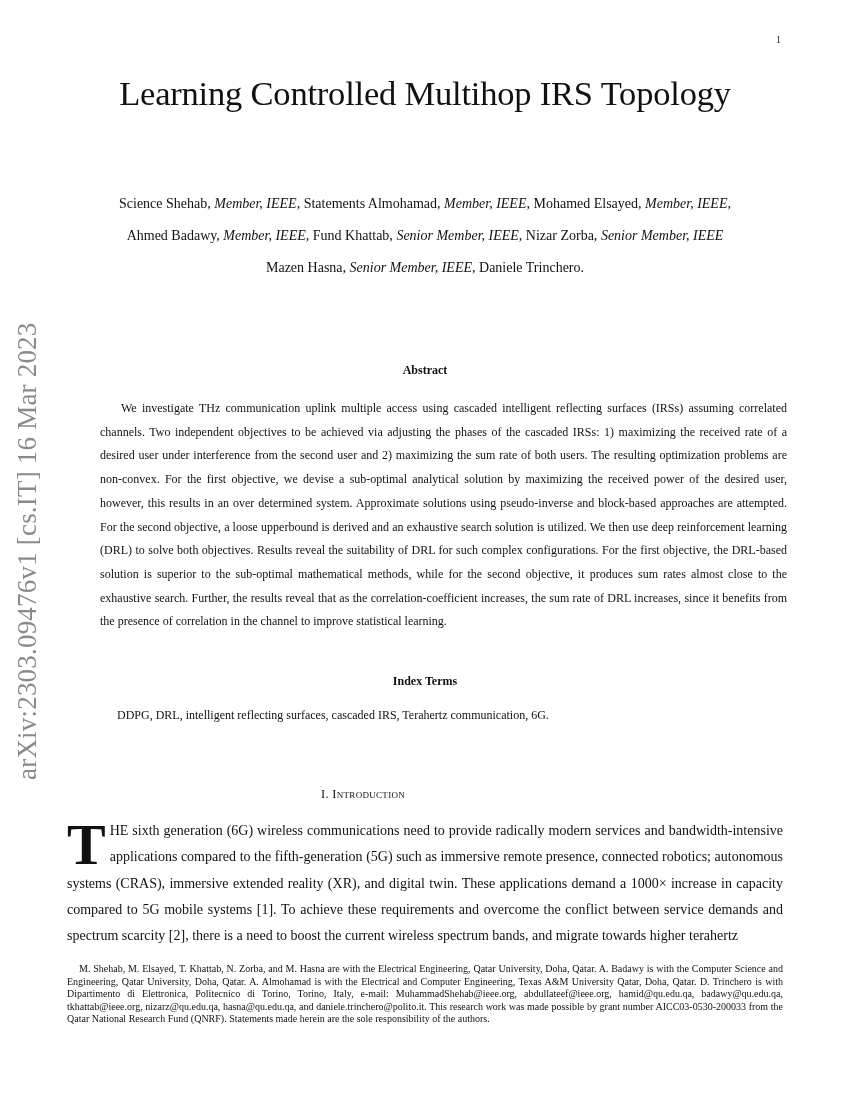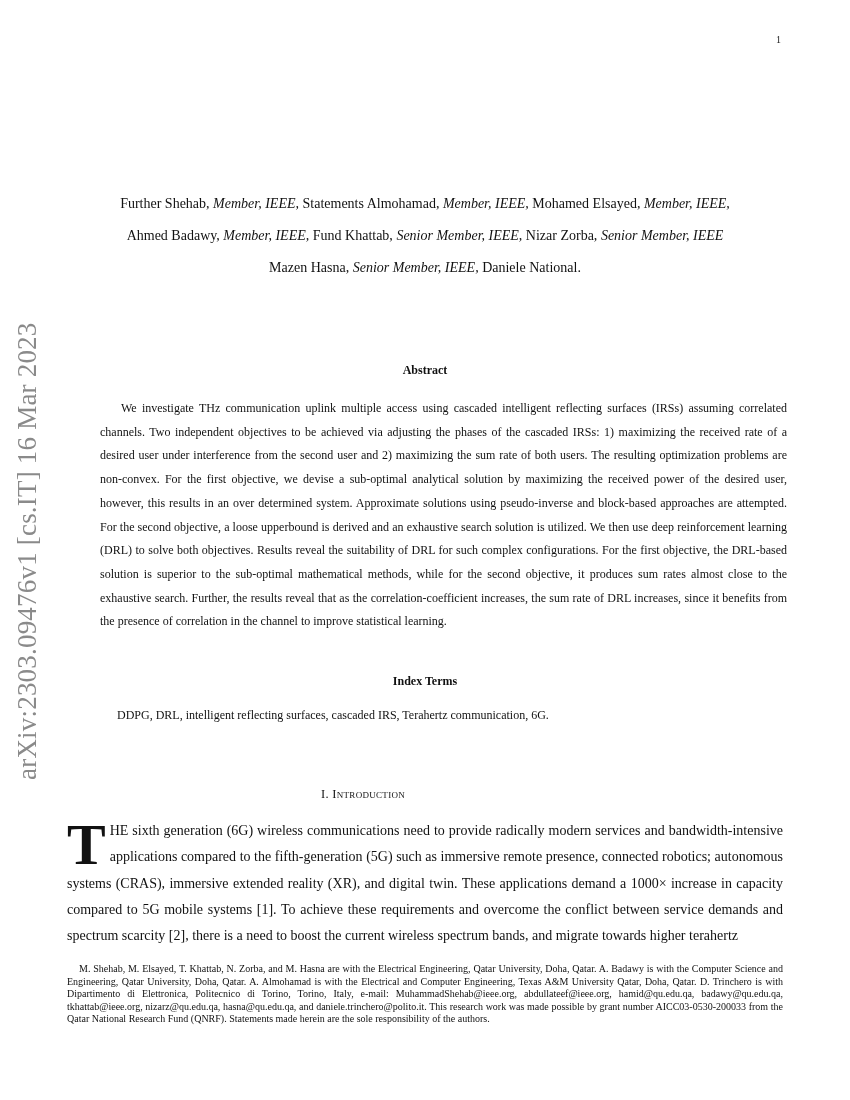--- a/index.html
+++ b/index.html
@@ -62,43 +62,44 @@
     }
   </style>
 </head>
 <body>
 
 <div class="page-number">1</div>
 
 <div class="arxiv-stamp">arXiv:2303.09476v1  [cs.IT]  16 Mar 2023</div>
 
 <h1 class="title">
+  <span style="display:block">Learning Controlled Multihop IRS Topology</span>
 </h1>
 
 <div class="authors">
   <span class="line">
-    <span>Further Shehab,</span>
+    <span>Science Shehab,</span>
     <i>Member, IEEE,</i>
     <span>Statements Almohamad,</span>
     <i>Member, IEEE,</i>
     <span>Mohamed Elsayed,</span>
     <i>Member, IEEE,</i>
   </span>
   <span class="line">
     <span>Ahmed Badawy,</span>
     <i>Member, IEEE,</i>
     <span>Fund Khattab,</span>
     <i>Senior Member, IEEE,</i>
     <span>Nizar Zorba,</span>
     <i>Senior Member, IEEE</i>
   </span>
   <span class="line">
     <span>Mazen Hasna,</span>
     <i>Senior Member, IEEE,</i>
-    <span>Daniele National.</span>
+    <span>Daniele Trinchero.</span>
   </span>
 </div>
 
 <div class="abstract-heading">Abstract</div>
 <p class="abstract-body">We investigate THz communication uplink multiple access using cascaded intelligent reflecting surfaces (IRSs) assuming correlated channels. Two independent objectives to be achieved via adjusting the phases of the cascaded IRSs: 1) maximizing the received rate of a desired user under interference from the second user and 2) maximizing the sum rate of both users. The resulting optimization problems are non-convex. For the first objective, we devise a sub-optimal analytical solution by maximizing the received power of the desired user, however, this results in an over determined system. Approximate solutions using pseudo-inverse and block-based approaches are attempted. For the second objective, a loose upperbound is derived and an exhaustive search solution is utilized. We then use deep reinforcement learning (DRL) to solve both objectives. Results reveal the suitability of DRL for such complex configurations. For the first objective, the DRL-based solution is superior to the sub-optimal mathematical methods, while for the second objective, it produces sum rates almost close to the exhaustive search. Further, the results reveal that as the correlation-coefficient increases, the sum rate of DRL increases, since it benefits from the presence of correlation in the channel to improve statistical learning.</p>
 
 <div class="index-heading">Index Terms</div>
 <div class="index-terms">DDPG, DRL, intelligent reflecting surfaces, cascaded IRS, Terahertz communication, 6G.</div>
 
 <div class="section-heading">

